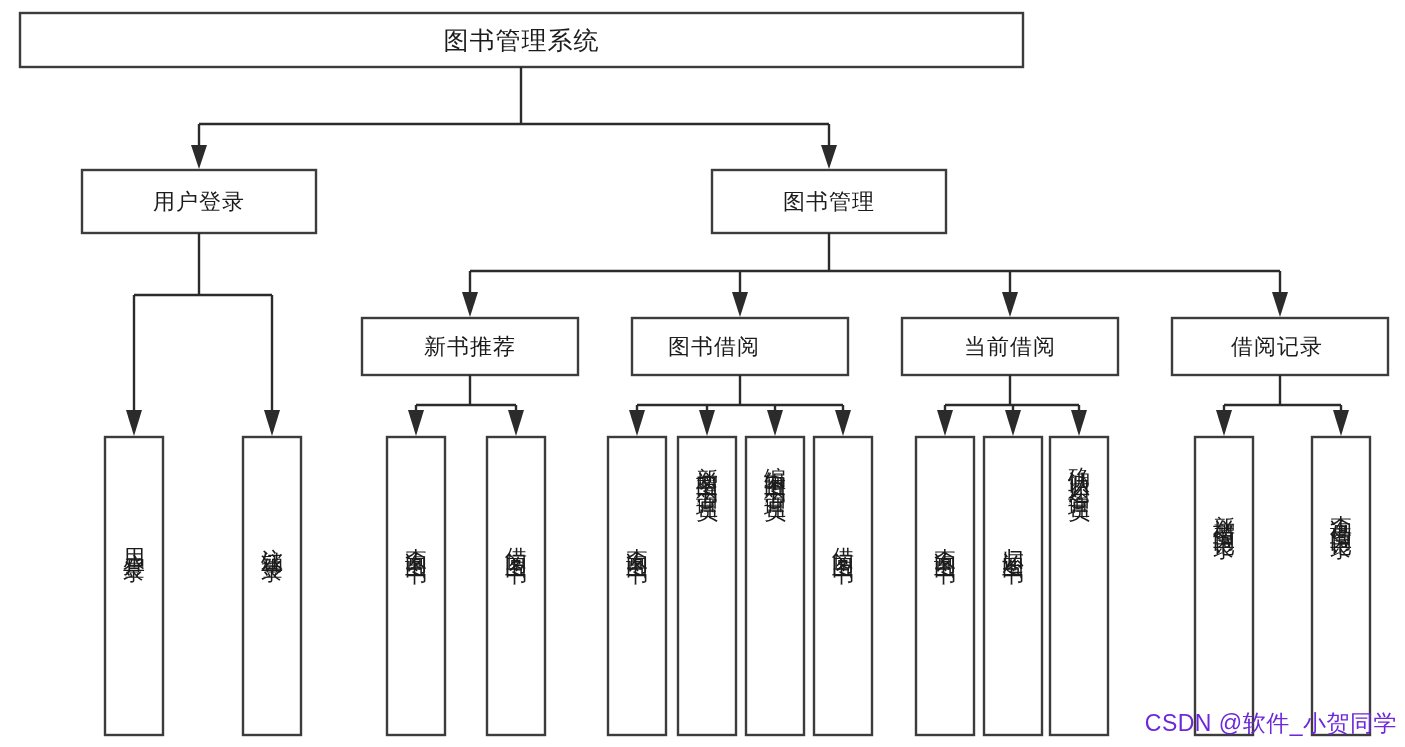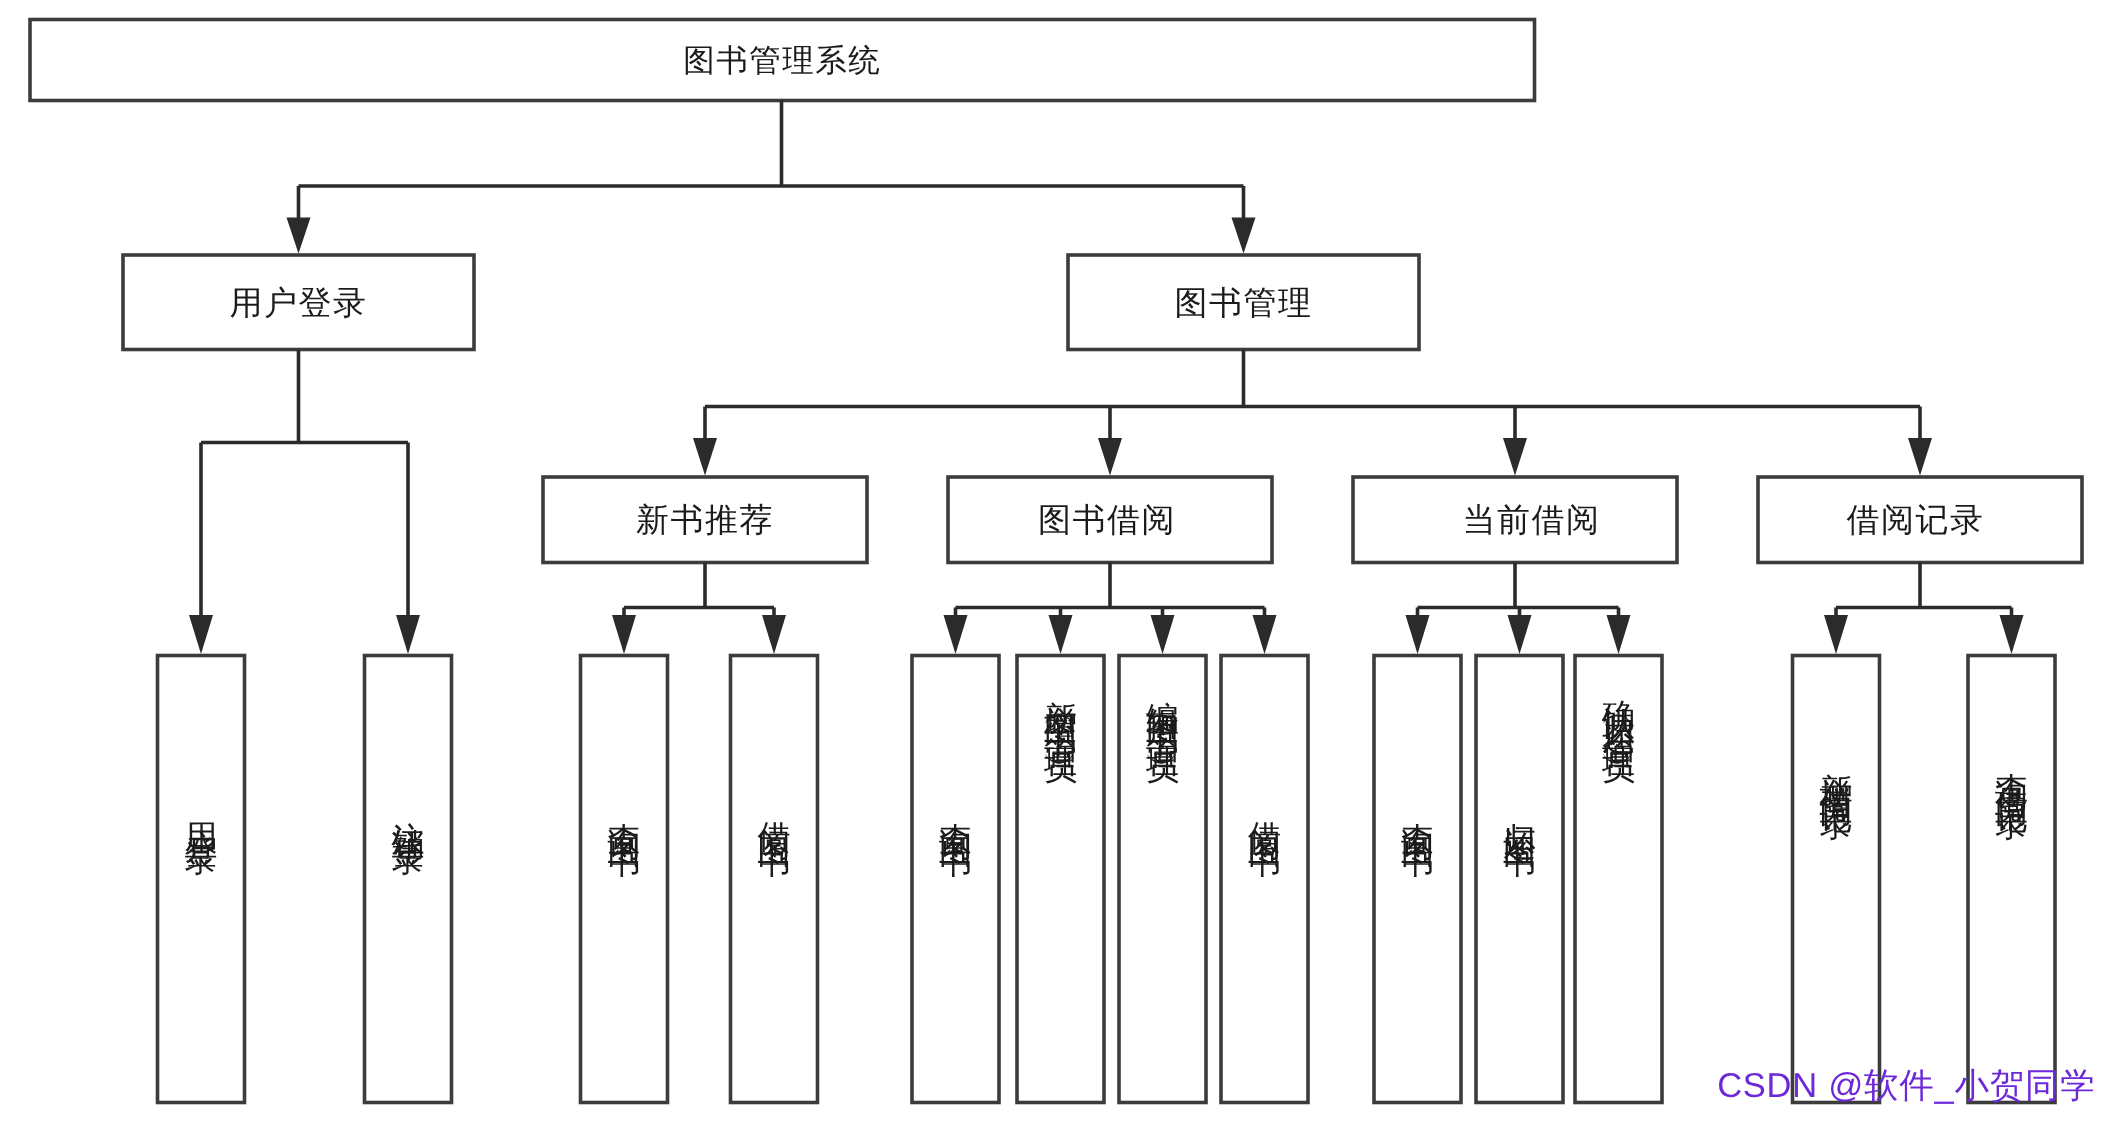--- a/index.html
+++ b/index.html
@@ -67,21 +67,21 @@
   }
   .mid-label-text {
     font-family: "Liberation Sans", "DejaVu Sans", sans-serif;
     font-size: 22px;
     color: #1b1b1b;
     letter-spacing: 1px;
     white-space: nowrap;
   }
   .root-label-text {
     font-family: Liberation Mono, monospace;
-    font-size: 21px;
+    font-size: 25px;
     color: #1b1b1b;
     letter-spacing: 1px;
     white-space: nowrap;
   }
   #watermark {
     position: absolute;
     right: 8px;
     bottom: 8px;
     font-family: "Liberation Sans", "DejaVu Sans", sans-serif;
     font-size: 23px;
@@ -197,24 +197,24 @@
   <div class="mid-label-wrap" style="left:82px; top:170px; width:234px; height:63px;">
     <span class="mid-label-text">用户登录</span>
   </div>
   <div class="mid-label-wrap" style="left:712px; top:170px; width:234px; height:63px;border-radius:22px;">
     <span class="mid-label-text">图书管理</span>
   </div>
 
   <div class="mid-label-wrap" style="left:362px; top:318px; width:216px; height:57px;">
     <span class="mid-label-text">新书推荐</span>
   </div>
-  <div class="mid-label-wrap" style="left:632px; top:318px; width:212px; height:57px;">
+  <div class="mid-label-wrap" style="left:608px; top:318px; width:212px; height:57px;">
     <span class="mid-label-text">图书借阅</span>
   </div>
-  <div class="mid-label-wrap" style="left:902px; top:318px; width:216px; height:57px;padding-left:11px;">
+  <div class="mid-label-wrap" style="left:902px; top:318px; width:216px; height:57px;">
     <span class="mid-label-text">当前借阅</span>
   </div>
   <div class="mid-label-wrap" style="left:1172px; top:318px; width:210px; height:57px;">
     <span class="mid-label-text">借阅记录</span>
   </div>
 
   <div class="leaf-label-wrap" style="left:105px; top:530px; width:58px; height:205px;">
     <span class="leaf-label-text">用户登录</span>
   </div>
   <div class="leaf-label-wrap" style="left:243px; top:530px; width:58px; height:205px;">

